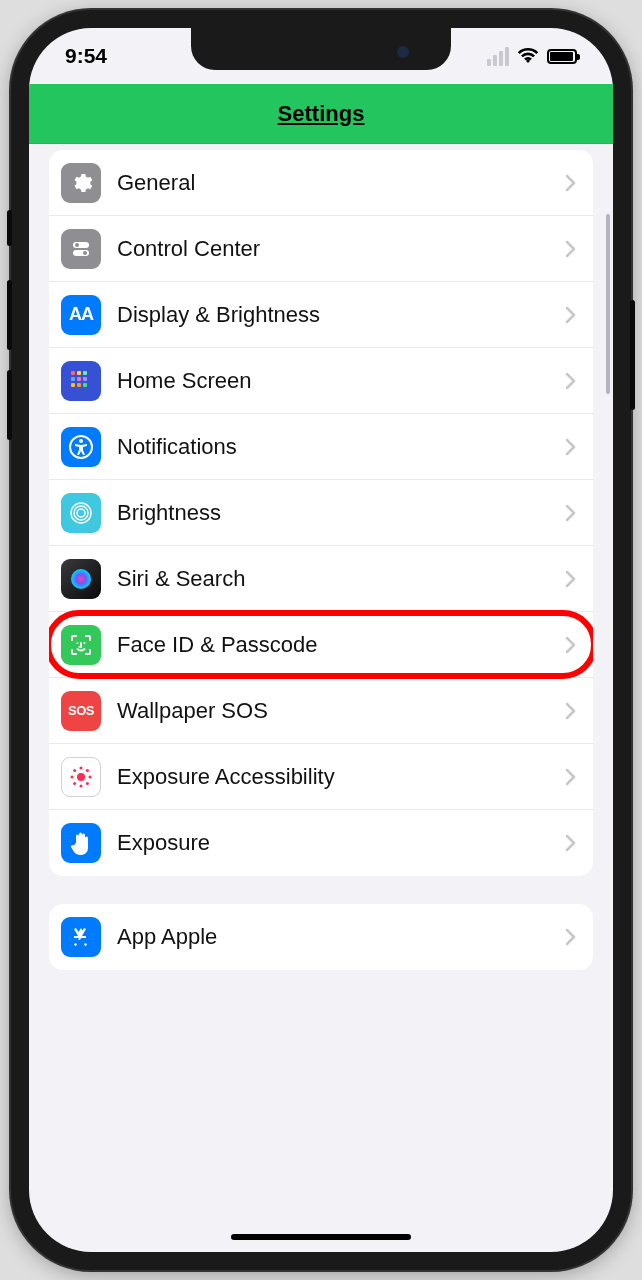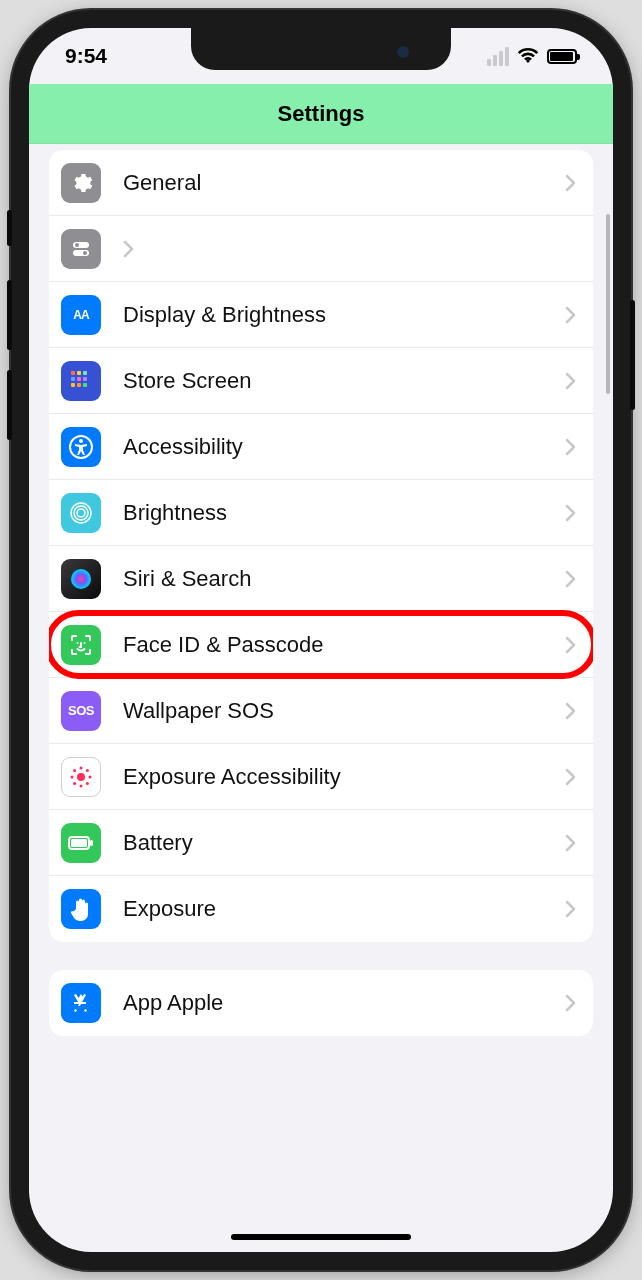--- a/index.html
+++ b/index.html
@@ -79,21 +79,22 @@
   .batt { width:30px; height:15px; border:2px solid #000; border-radius:4px; position:relative; }
   .batt::after{ content:''; position:absolute; right:-5px; top:3px; width:3px; height:6px; background:#000; border-radius:0 2px 2px 0;}
   .batt i{ position:absolute; left:1px; top:1px; bottom:1px; right:2px; background:#000; border-radius:1px;}
 
   .header {
     height: 60px;
     display:flex;
     align-items:center;
     justify-content:center;
     border-bottom: 1px solid rgba(0,0,0,.06);
-    background:#86efac;
+    background:#22c55e;
+    text-decoration:underline;
   }
   .header h1 { font-size: 22px; font-weight:600; }
 
   .content {
     height: calc(100% - 56px - 60px);
     overflow-y: hidden;
     padding: 0 20px;
     position:relative;
   }
   .scrollbar {
@@ -105,37 +106,37 @@
     border-radius:14px;
     margin: 18px 0 28px;
     overflow:hidden;
   }
   .row {
     display:flex;
     align-items:center;
     min-height: 66px;
     padding: 10px 16px 10px 12px;
     border-bottom: 1px solid #e9e9ec;
-    gap: 22px;
+    gap: 16px;
     position:relative;
   }
   .row:last-child { border-bottom:none; }
   .row .label { flex:1; font-size:22px; color:#111; }
   .row .chev { color:#c7c7cc; }
   .row .chev svg{ display:block; }
 
   .iconbox {
     width:40px; height:40px; border-radius:9px; display:flex; align-items:center; justify-content:center; flex-shrink:0;
     font-size:20px; color:#fff;
   }
   .bg-gray{ background:#8e8e93;}
   .bg-blue{ background:#007aff;}
   .bg-black{ background:#1c1c1e;}
   .bg-green{ background:#34c759;}
-  .bg-red{ background:#8b5cf6;}
+  .bg-red{ background:#ef4444;}
   .bg-white{ background:#fff; border:1px solid #d0d0d5;}
   .bg-multi{
     background: linear-gradient(135deg,#3a3a3c,#0a0a0c);
   }
 
   .highlight {
     position:absolute;
     border:6px solid #ff0000;
     border-radius: 34px;
     pointer-events:none;
@@ -203,29 +204,30 @@
 
         <div class="row">
           <span class="iconbox bg-gray">
             <svg width="24" height="24" viewBox="0 0 24 24" fill="#fff">
                 <rect x="4" y="5" width="16" height="6" rx="3"></rect>
                 <rect x="4" y="13" width="16" height="6" rx="3"></rect>
                 <circle cx="8" cy="8" r="2" fill="#8e8e93"></circle>
                 <circle cx="16" cy="16" r="2" fill="#8e8e93"></circle>
               </svg>
           </span>
-          <span class="chev">
-              <svg width="12" height="18" viewBox="0 0 12 18">
-                <path d="M2 2l7 7-7 7" stroke="#c7c7cc" stroke-width="2.5" fill="none" stroke-linecap="round" stroke-linejoin="round"></path>
-              </svg>
-            </span>
-        </div>
-
-        <div class="row">
-          <span class="iconbox bg-blue" style="font-weight:700;font-size:12px;letter-spacing:-1px;text-align:center;">AA</span>
+          <span class="label">Control Center</span>
+          <span class="chev">
+              <svg width="12" height="18" viewBox="0 0 12 18">
+                <path d="M2 2l7 7-7 7" stroke="#c7c7cc" stroke-width="2.5" fill="none" stroke-linecap="round" stroke-linejoin="round"></path>
+              </svg>
+            </span>
+        </div>
+
+        <div class="row">
+          <span class="iconbox bg-blue" style="font-weight:700;font-size:18px;letter-spacing:-1px;text-align:center;">AA</span>
           <span class="label">Display &amp; Brightness</span>
           <span class="chev">
               <svg width="12" height="18" viewBox="0 0 12 18">
                 <path d="M2 2l7 7-7 7" stroke="#c7c7cc" stroke-width="2.5" fill="none" stroke-linecap="round" stroke-linejoin="round"></path>
               </svg>
             </span>
         </div>
 
         <div class="row">
           <span class="iconbox" style="background:#3651d4;">
@@ -236,37 +238,37 @@
                   <rect x="15" y="3" width="4" height="4" rx="1" fill="#6ee7b7"></rect>
                   <rect x="3" y="9" width="4" height="4" rx="1" fill="#60a5fa"></rect>
                   <rect x="9" y="9" width="4" height="4" rx="1" fill="#f472b6"></rect>
                   <rect x="15" y="9" width="4" height="4" rx="1" fill="#a78bfa"></rect>
                   <rect x="3" y="15" width="4" height="4" rx="1" fill="#fbbf24"></rect>
                   <rect x="9" y="15" width="4" height="4" rx="1" fill="#fb923c"></rect>
                   <rect x="15" y="15" width="4" height="4" rx="1" fill="#4ade80"></rect>
                 </g>
               </svg>
           </span>
-          <span class="label">Store Screen</span>
+          <span class="label">Home Screen</span>
           <span class="chev">
               <svg width="12" height="18" viewBox="0 0 12 18">
                 <path d="M2 2l7 7-7 7" stroke="#c7c7cc" stroke-width="2.5" fill="none" stroke-linecap="round" stroke-linejoin="round"></path>
               </svg>
             </span>
         </div>
 
         <div class="row">
           <span class="iconbox bg-blue">
             <svg width="26" height="26" viewBox="0 0 26 26" fill="#fff">
                 <circle cx="13" cy="13" r="11" fill="none" stroke="#fff" stroke-width="2"></circle>
                 <circle cx="13" cy="7" r="2"></circle>
                 <path d="M7 10l6 1 6-1v2l-4 1v3l2 5h-2l-2-4-2 4H9l2-5v-3l-4-1z"></path>
               </svg>
           </span>
-          <span class="label">Accessibility</span>
+          <span class="label">Notifications</span>
           <span class="chev">
               <svg width="12" height="18" viewBox="0 0 12 18">
                 <path d="M2 2l7 7-7 7" stroke="#c7c7cc" stroke-width="2.5" fill="none" stroke-linecap="round" stroke-linejoin="round"></path>
               </svg>
             </span>
         </div>
 
         <div class="row">
           <span class="iconbox" style="background:#40c8e0;">
             <svg width="26" height="26" viewBox="0 0 26 26" fill="none" stroke="#fff" stroke-width="1.5">
@@ -349,35 +351,20 @@
               </svg>
           </span>
           <span class="label">Exposure Accessibility</span>
           <span class="chev">
               <svg width="12" height="18" viewBox="0 0 12 18">
                 <path d="M2 2l7 7-7 7" stroke="#c7c7cc" stroke-width="2.5" fill="none" stroke-linecap="round" stroke-linejoin="round"></path>
               </svg>
             </span>
         </div>
 
-        <div class="row">
-          <span class="iconbox bg-green">
-            <svg width="28" height="16" viewBox="0 0 28 16">
-                <rect x="2" y="2" width="20" height="12" rx="3" fill="none" stroke="#fff" stroke-width="2"></rect>
-                <rect x="4" y="4" width="16" height="8" rx="1.5" fill="#fff"></rect>
-                <rect x="23" y="5" width="3" height="6" rx="1.5" fill="#fff"></rect>
-              </svg>
-          </span>
-          <span class="label">Battery</span>
-          <span class="chev">
-              <svg width="12" height="18" viewBox="0 0 12 18">
-                <path d="M2 2l7 7-7 7" stroke="#c7c7cc" stroke-width="2.5" fill="none" stroke-linecap="round" stroke-linejoin="round"></path>
-              </svg>
-            </span>
-        </div>
 
         <div class="row">
           <span class="iconbox bg-blue">
             <svg width="22" height="24" viewBox="0 0 22 24" fill="#fff">
                 <path d="M6 12V5a1.5 1.5 0 013 0v6-8a1.5 1.5 0 013 0v8-7a1.5 1.5 0 013 0v8-5a1.5 1.5 0 013 0v10a7 7 0 01-7 7h-1a7 7 0 01-6-3l-3-5a1.5 1.5 0 012.5-1.5L6 12z"></path>
               </svg>
           </span>
           <span class="label">Exposure</span>
           <span class="chev">
               <svg width="12" height="18" viewBox="0 0 12 18">

